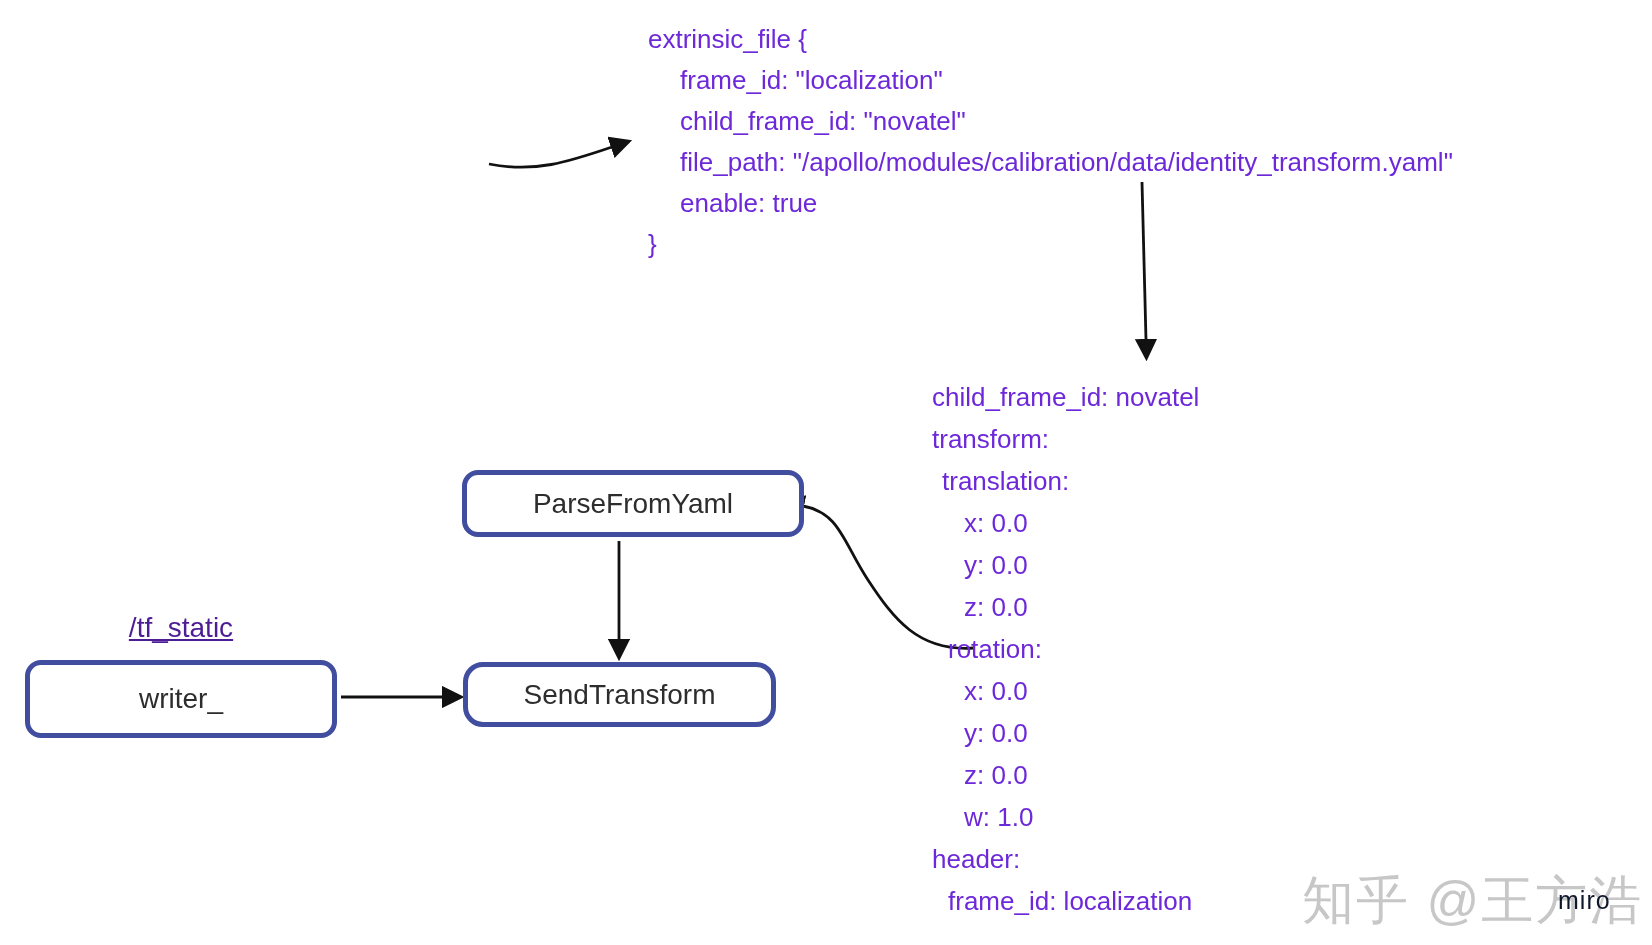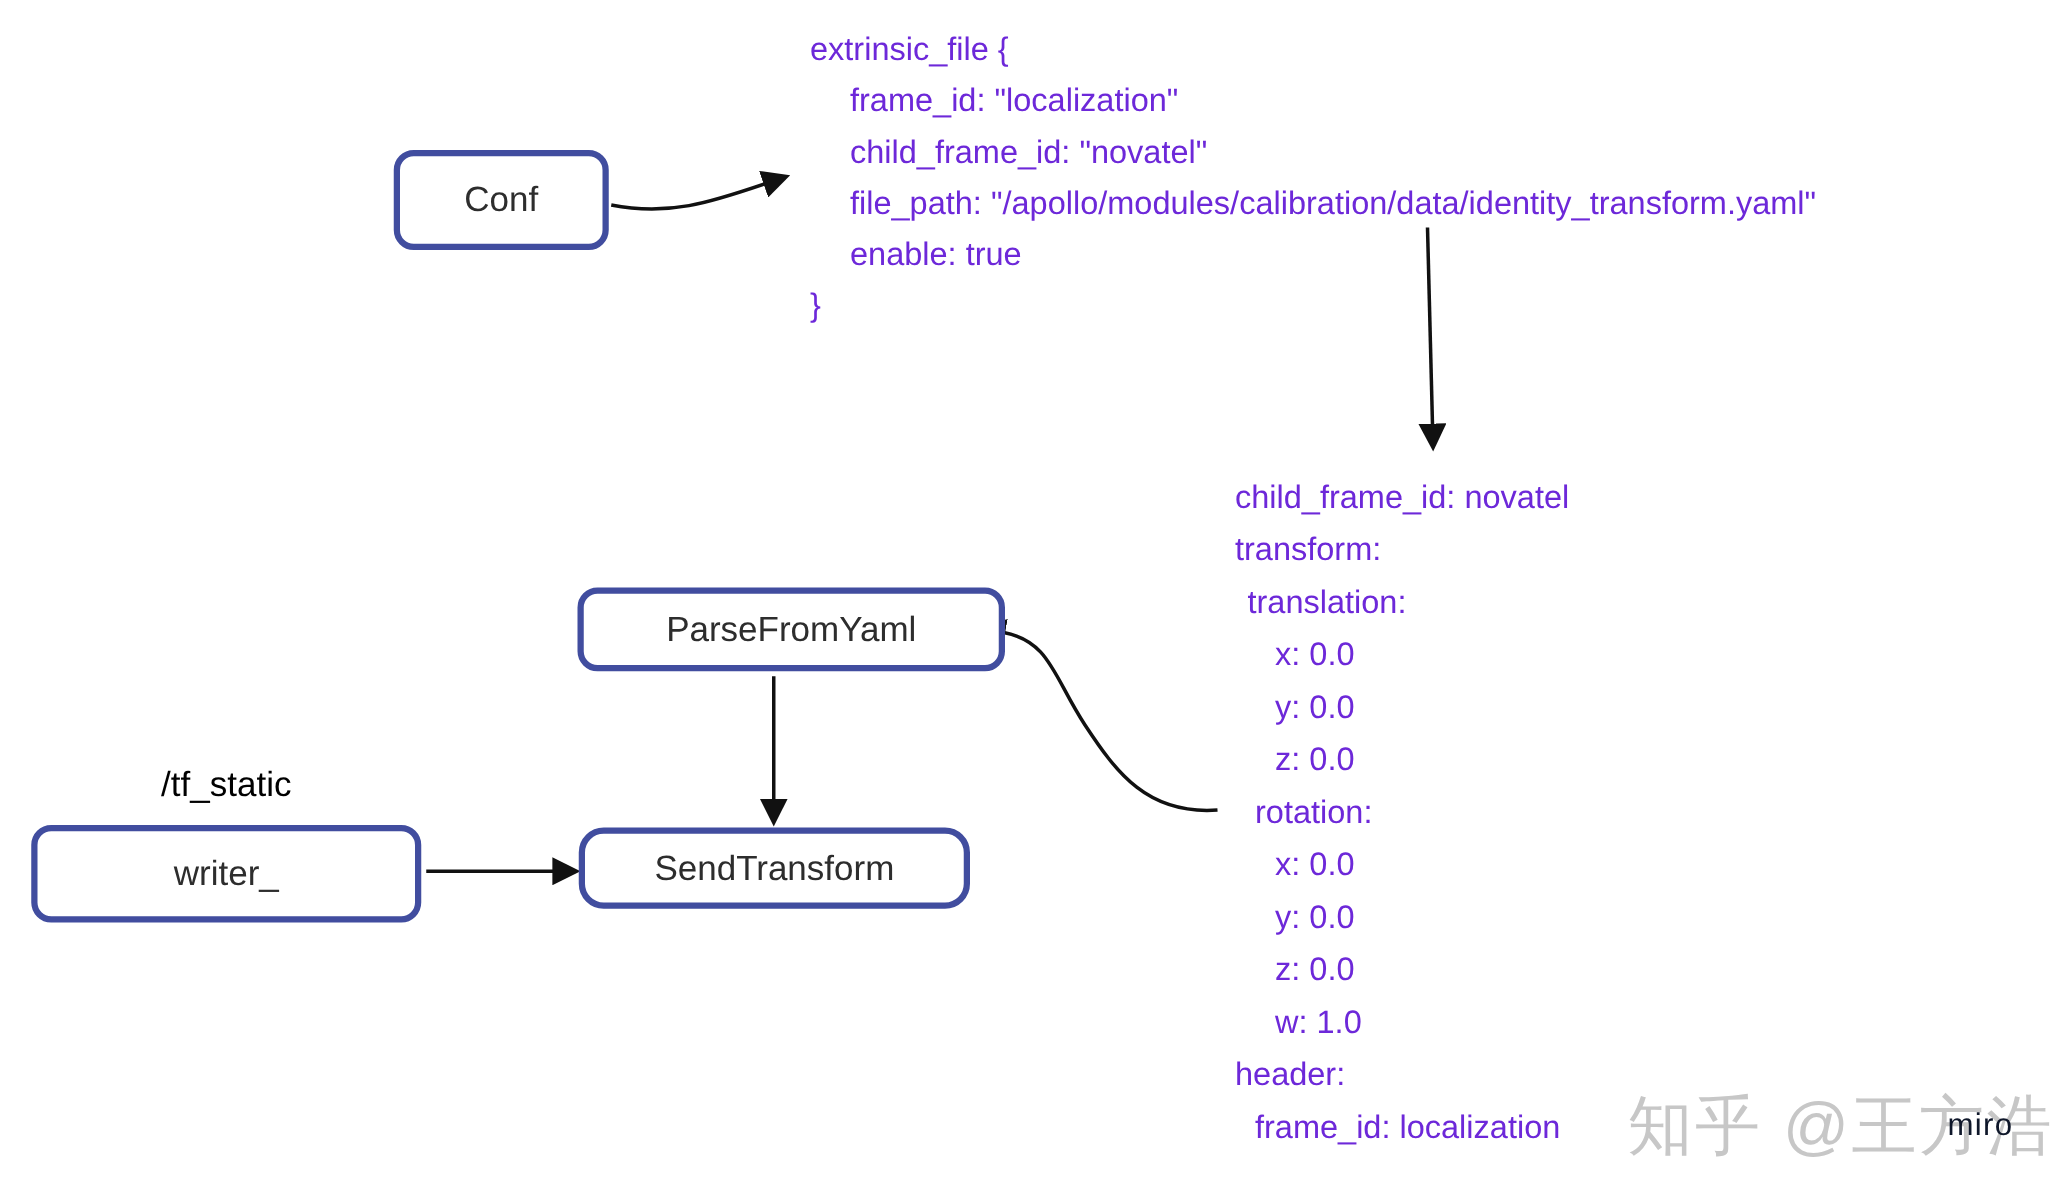--- a/index.html
+++ b/index.html
@@ -41,30 +41,31 @@
   .node-send-transform  { left: 463px; top: 662px; width: 313px; height: 65px; border-radius: 20px; }
   .node-writer          { left: 25px;  top: 660px; width: 312px; height: 78px; }
   .code-block {
     position: absolute;
     color: #6d28d9;
     font-size: 26px;
     white-space: pre;
   }
   .config-block { left: 648px; top: 19px; }
   .config-block .code-line { line-height: 41px; }
-  .yaml-block { left: 988px; top: 376px; }
+  .yaml-block { left: 932px; top: 376px; }
   .yaml-block .code-line { line-height: 42px; }
   .topic-label {
     position: absolute;
     left: 70px;
     top: 612px;
     width: 222px;
     text-align: center;
-    color: #000000;
+    color: #4c1d95;
     font-size: 28px;
+    text-decoration: underline;
   }
   .watermark {
     position: absolute;
     left: 1302px;
     top: 842px;
     color: #c7c7c7;
     font-size: 52px;
     letter-spacing: 2px;
     white-space: nowrap;
     margin-top: 24px;
@@ -89,23 +90,20 @@
         <path d="M 0 0 L 10 5 L 0 10 z" fill="#111111"></path>
       </marker>
     </defs>
     <path d="M 489 164 C 535 173, 568 162, 612 147" fill="none" stroke="#111111" stroke-width="2.8" marker-end="url(#arrowhead)"></path>
     <path d="M 1142 182 L 1146 340" fill="none" stroke="#111111" stroke-width="2.8" marker-end="url(#arrowhead)"></path>
     <path d="M 974 648 C 918 652, 893 618, 868 580 C 843 542, 840 513, 803 506" fill="none" stroke="#111111" stroke-width="2.8" marker-end="url(#arrowhead)"></path>
     <path d="M 619 541 L 619 640" fill="none" stroke="#111111" stroke-width="2.8" marker-end="url(#arrowhead)"></path>
     <path d="M 341 697 L 443 697" fill="none" stroke="#111111" stroke-width="2.8" marker-end="url(#arrowhead)"></path>
   </svg>
 
-  <div class="node node-conf">
-    <span>Conf</span>
-  </div>
 
   <div class="node node-parse-from-yaml">
     <span>ParseFromYaml</span>
   </div>
 
   <div class="node node-send-transform">
     <span>SendTransform</span>
   </div>
 
   <div class="node node-writer">

